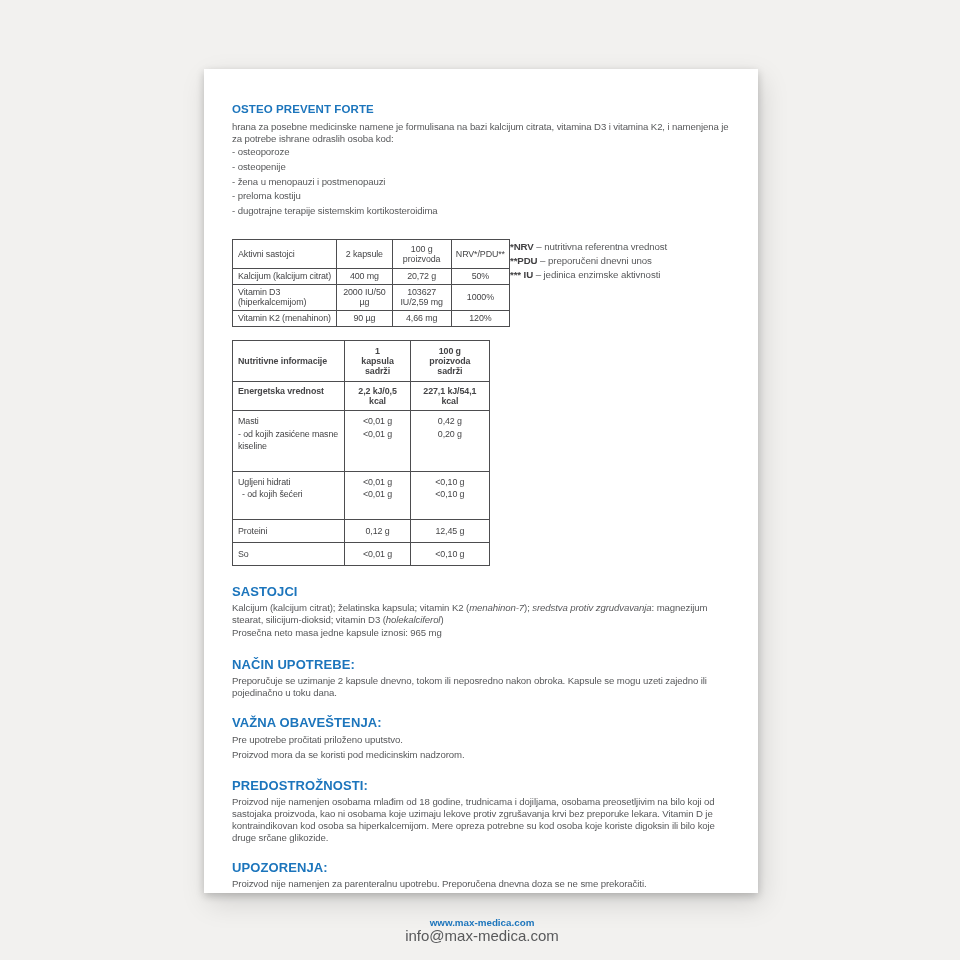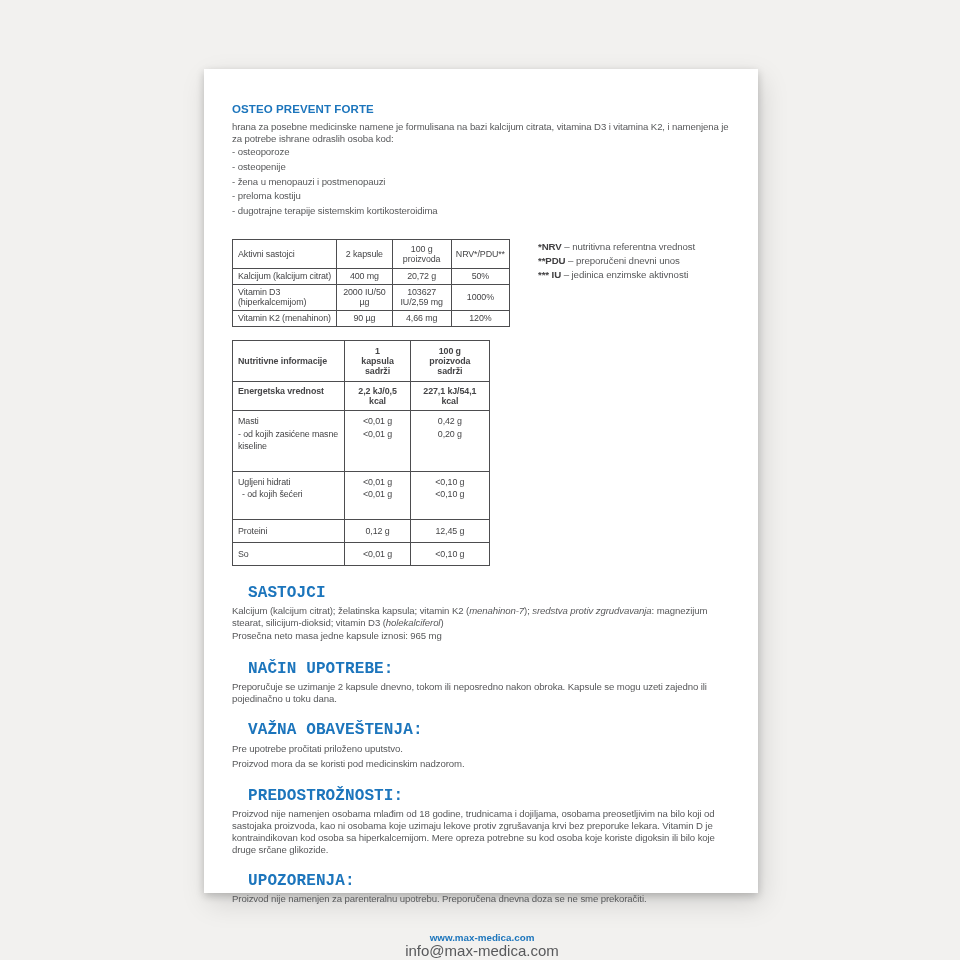--- a/index.html
+++ b/index.html
@@ -30,42 +30,41 @@
 
   table { border-collapse:collapse; color:var(--table-ink); letter-spacing:-0.1px; }
   th, td { border:1px solid var(--line); }
   .t1 { width:278px; font-size:8.9px; }
   .t1 th { font-weight:normal; padding:4px 4px; text-align:center; }
   .t1 th:first-child { text-align:left; padding-left:5px; }
   .t1 td { padding:2.5px 3px; text-align:center; }
   .t1 td:first-child { text-align:left; padding-left:5px; }
   .t1 col.c1{width:41%;} .t1 col.c2{width:22%;} .t1 col.c3{width:23%;} .t1 col.c4{width:14%;}
 
-  .legend { margin-left:28px; margin-top:1px; font-size:9.7px; line-height:14.2px; letter-spacing:-0.1px; }
+  .legend { margin-left:0; margin-top:1px; font-size:9.7px; line-height:14.2px; letter-spacing:-0.1px; }
   .legend .term { font-weight:bold; color:#414042; }
   .legend .def { color:var(--body-gray); }
 
   .t2 { width:258px; font-size:8.9px; margin-top:13px; }
   .t2 th { font-weight:bold; padding:5px 16px; text-align:center; }
   .t2 th:first-child { text-align:left; padding-left:5px; }
   .t2 td { padding:4px 4px; text-align:center; vertical-align:top; }
   .t2 td:first-child { text-align:left; padding-left:5px; }
   .t2 .bold td { font-weight:bold; }
   .t2 .tall td { padding-bottom:18px; }
   .t2 .roomy td { padding-top:6px; padding-bottom:6px; }
   .t2 col.c1{width:45%;} .t2 col.c2{width:24%;} .t2 col.c3{width:31%;}
   .cell-line { line-height:12.6px; }
   .indent { padding-left:4px; }
 
   .section { margin-top:16px; width:500px; }
   .section-heading {
-    margin:0 0 3px 16px;
-    font-size:16px; font-weight:bold; letter-spacing:0.1px;
+    margin:0 0 3px 0;
+    font-size:13px; font-weight:bold; letter-spacing:0.1px;
     color:var(--accent);
-    font-family:Liberation Mono, monospace;
   }
   .it { font-style:italic; }
 
   .footer { margin-top:26px; text-align:center; width:500px; }
   .footer .site { color:var(--accent); font-weight:bold; font-size:9.8px; line-height:13px; }
   .footer .mail { color:var(--body-gray); font-size:15px; line-height:13px; }
 </style>
 </head>
 <body>
 

